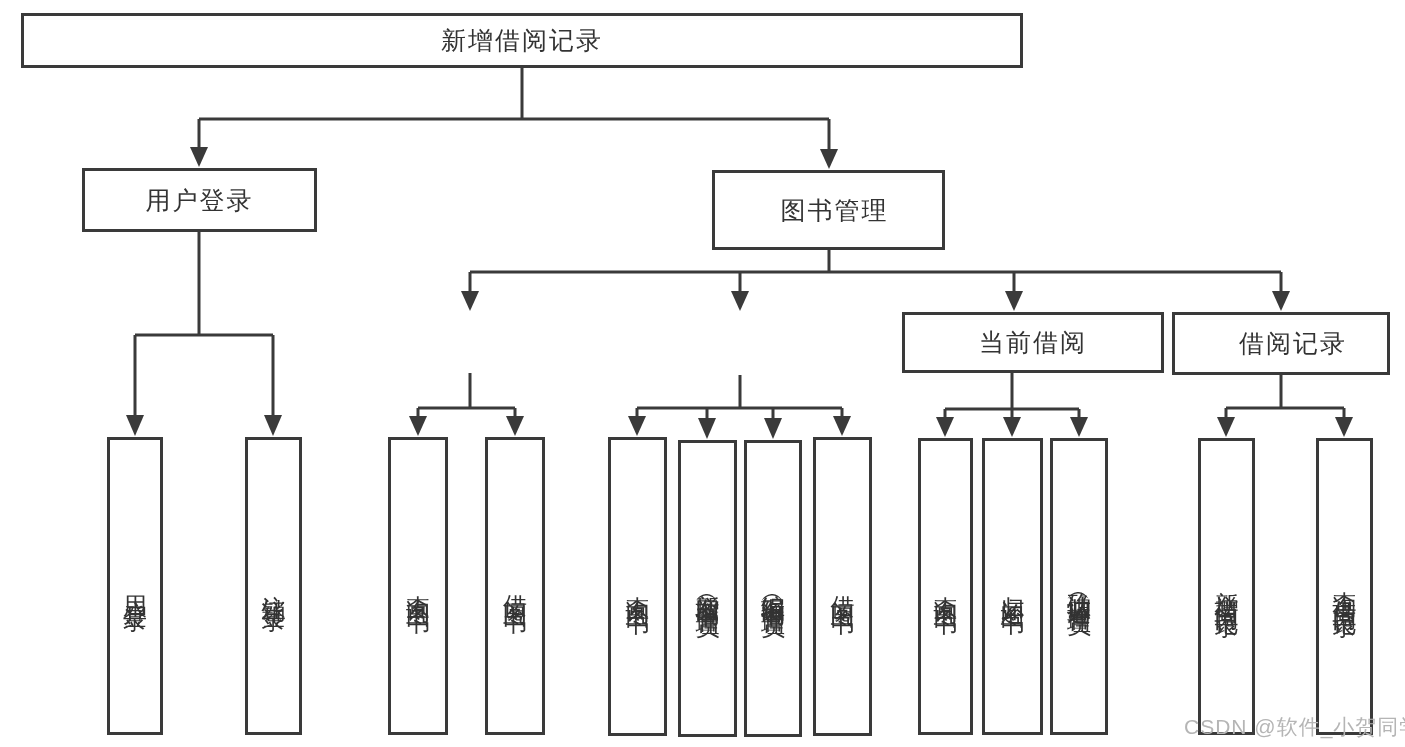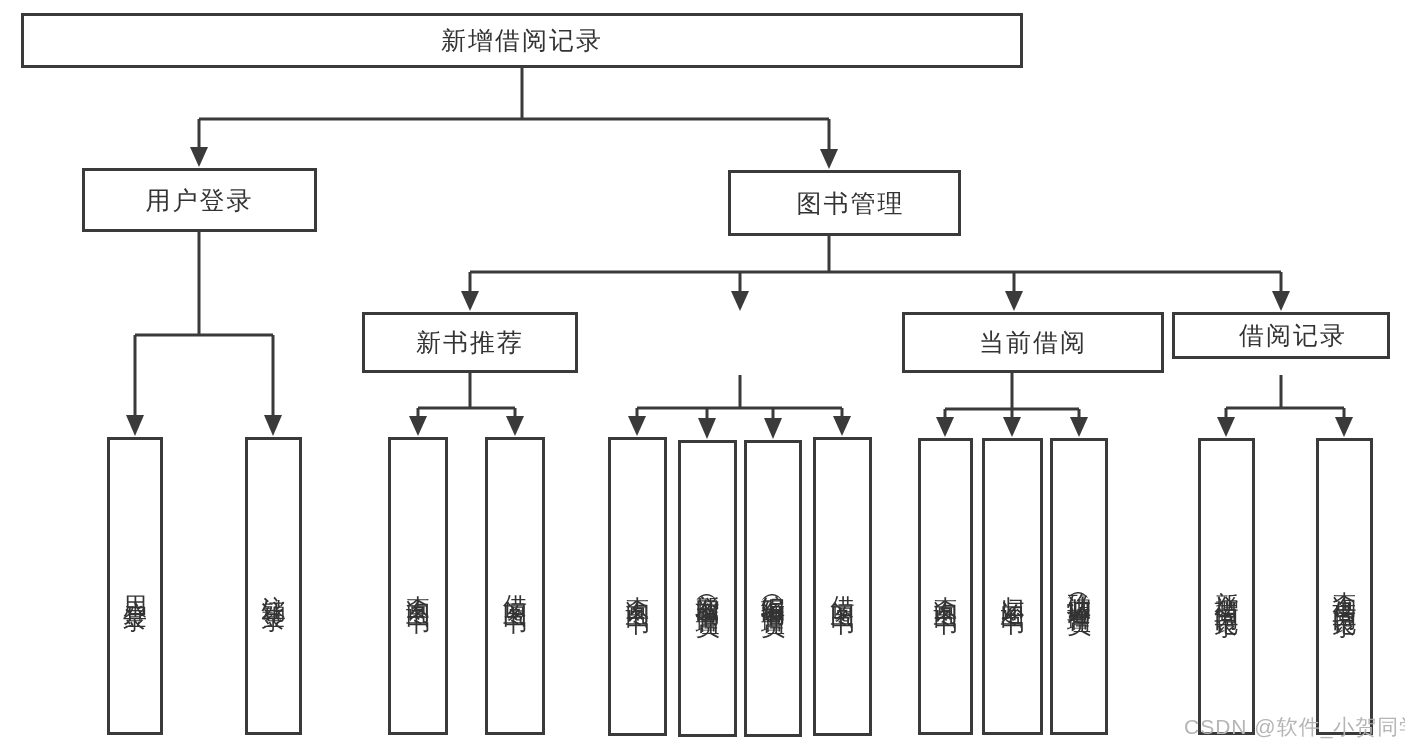--- a/index.html
+++ b/index.html
@@ -98,31 +98,28 @@
     </g>
   </svg>
 
   <div class="node" style="left:21px; top:13px; width:1002px; height:55px;">
     <span class="hlabel">新增借阅记录</span>
   </div>
 
   <div class="node" style="left:82px; top:168px; width:235px; height:64px;">
     <span class="hlabel">用户登录</span>
   </div>
-  <div class="node" style="left:728px; top:170px; width:233px; height:66px;padding-left:12px;">
+  <div class="node" style="left:712px; top:170px; width:233px; height:80px;padding-left:12px;">
     <span class="hlabel">图书管理</span>
   </div>
 
-  <div class="node" style="left:362px; top:312px; width:216px; height:61px;">
-    <span class="hlabel">新书推荐</span>
-  </div>
   <div class="node" style="left:902px; top:312px; width:262px; height:61px;">
     <span class="hlabel">当前借阅</span>
   </div>
-  <div class="node" style="left:1172px; top:312px; width:218px; height:47px;padding-left:24px;">
+  <div class="node" style="left:1172px; top:312px; width:218px; height:63px;padding-left:24px;">
     <span class="hlabel">借阅记录</span>
   </div>
 
   <div class="node" style="left:107px; top:437px; width:56px; height:298px;">
     <span class="vlabel">用户登录</span>
   </div>
   <div class="node" style="left:245px; top:437px; width:57px; height:298px;">
     <span class="vlabel">注销登录</span>
   </div>
 

